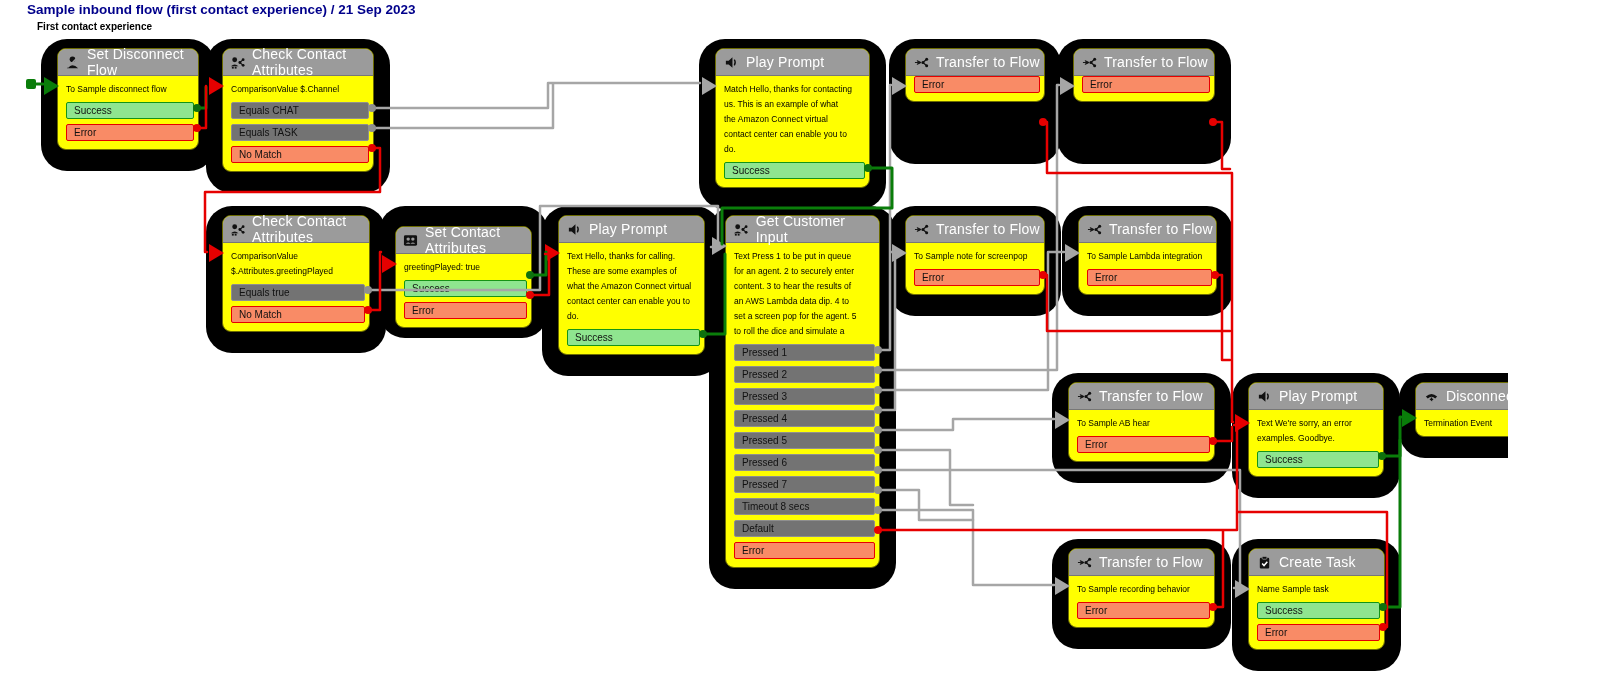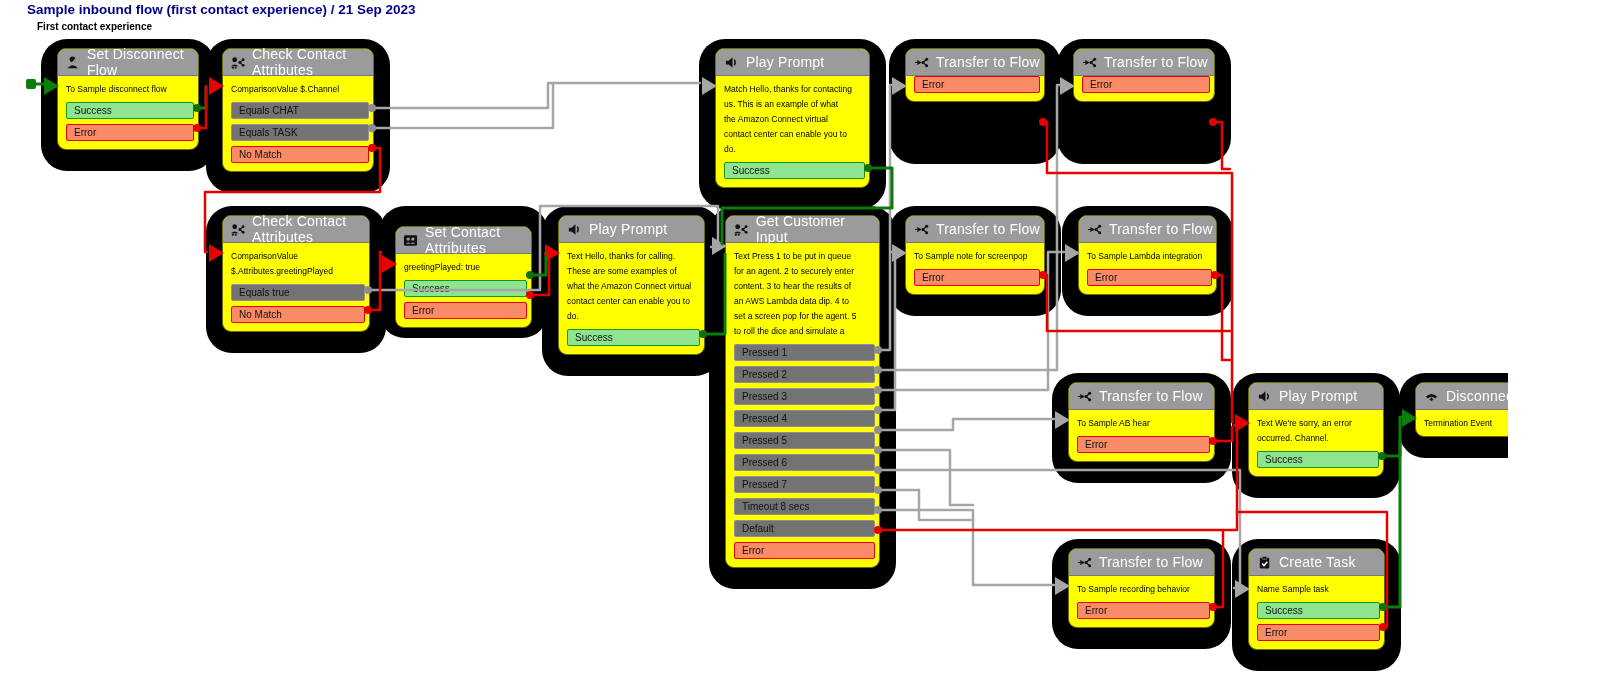--- a/index.html
+++ b/index.html
@@ -337,21 +337,21 @@
           <span class="icon">
             <svg xmlns="http://www.w3.org/2000/svg" width="15" height="15" viewBox="0 0 16 16">
               <path d="M2,6 h3 l4,-3.5 v11 L5,10 H2 Z" fill="#111"></path>
               <path d="M11,5 q2,3 0,6" stroke="#111" stroke-width="1.4" fill="none"></path>
             </svg>
           </span>
           <span class="ttl">Play Prompt</span>
         </div>
         <div class="body">
           <div class="bline">Text We're sorry, an error</div>
-          <div class="bline">occurred. Channel.</div>
+          <div class="bline">examples. Goodbye.</div>
         </div>
         <div class="pills">
           <div class="pill success">Success</div>
         </div>
         <div class="entry" style="top: 31px; border-left-color: rgb(230, 0, 0);"></div>
       </div>
       <div class="panel" style="left: 1415px; top: 382px; width: 138px;">
         <div class="hdr">
           <span class="icon">
             <svg xmlns="http://www.w3.org/2000/svg" width="15" height="15" viewBox="0 0 16 16">

